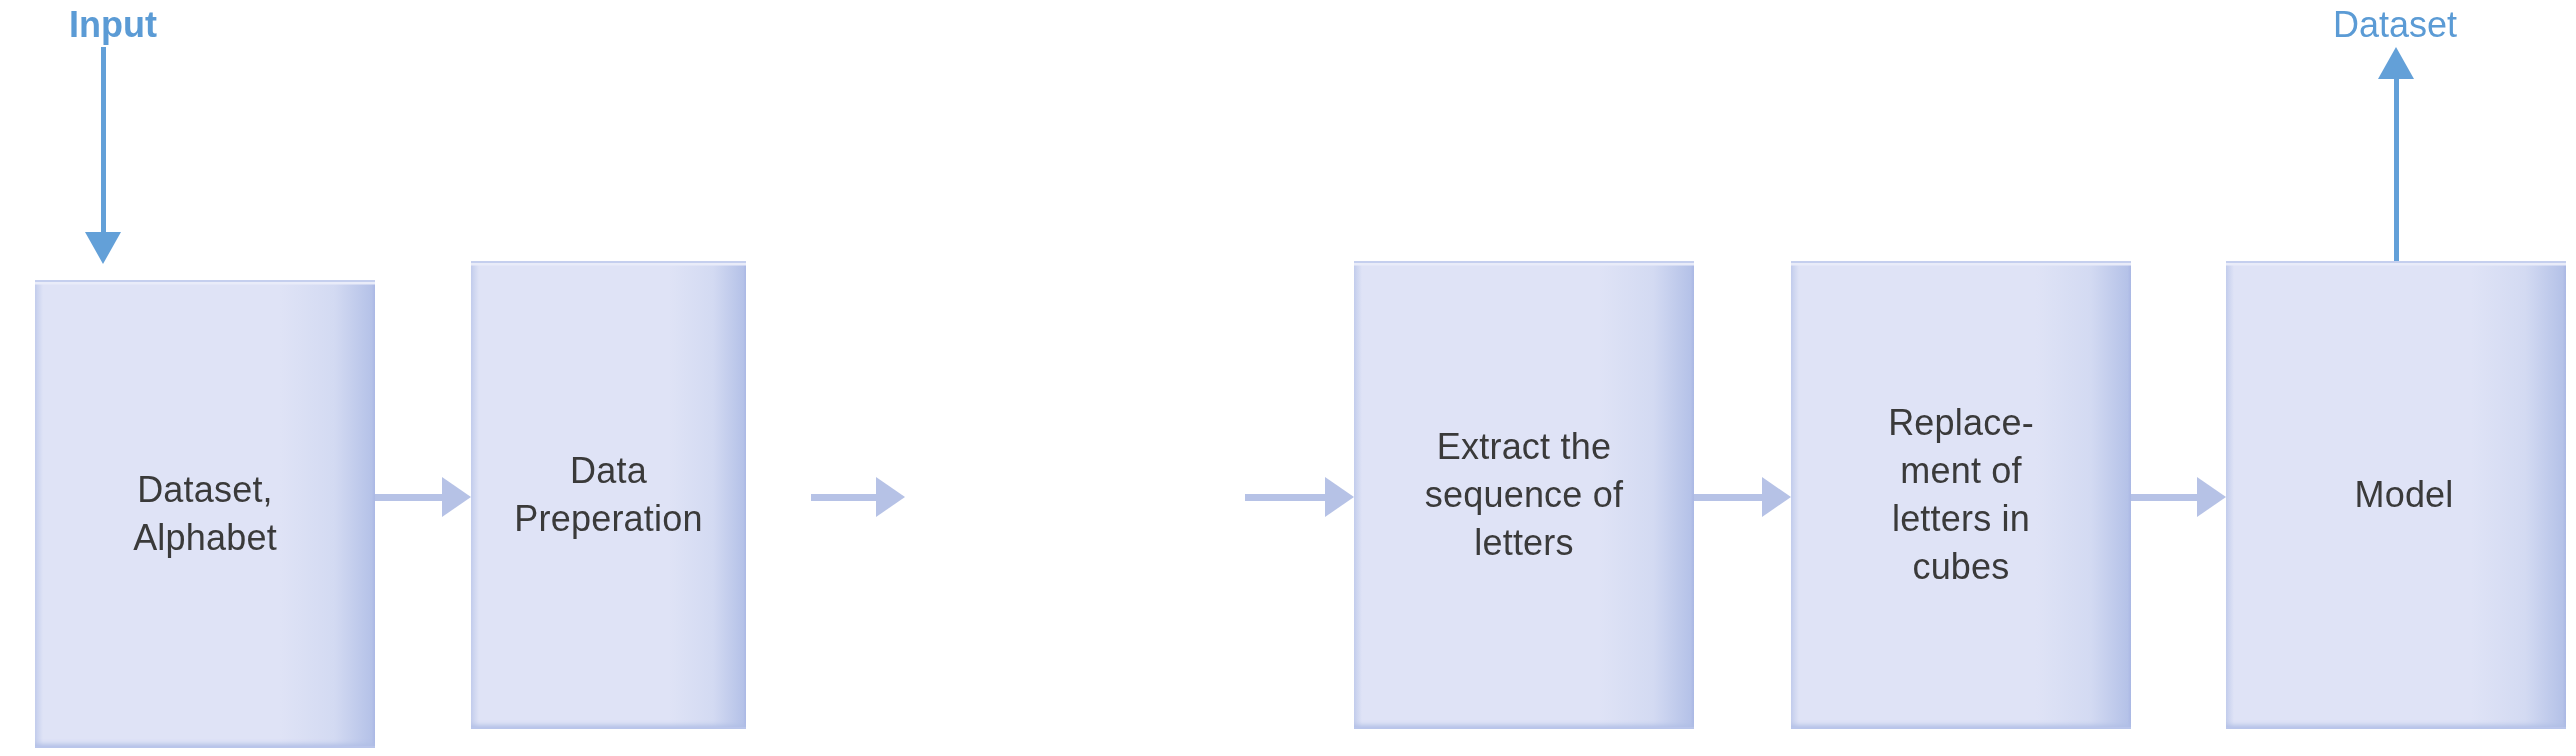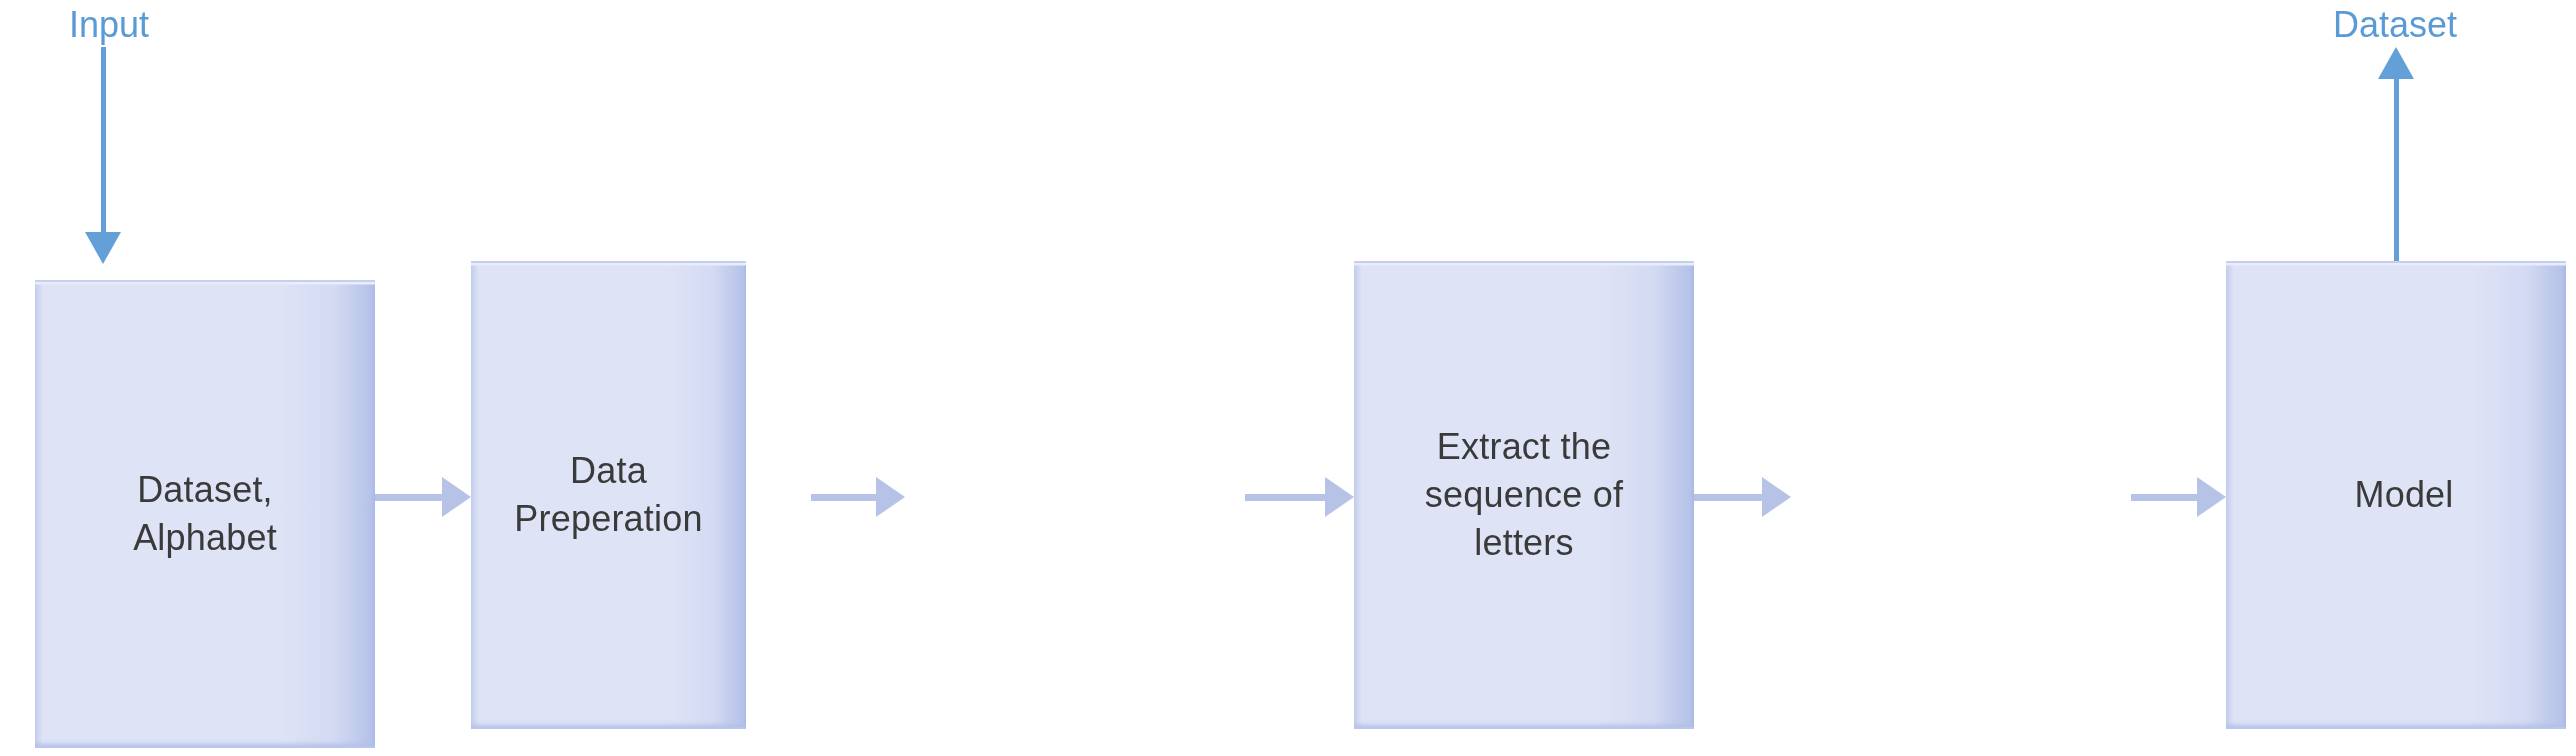--- a/index.html
+++ b/index.html
@@ -123,21 +123,21 @@
 
   
   .endpoint-label {
     position: absolute;
     color: #5b9bd5;
     font-size: 36px;
     line-height: 1;
     font-weight: 400;
     white-space: nowrap;
   }
-  .label-input  { left: 69px;   top: 6.5px; }
+  .label-input  { left: 69px;   top: 6.5px; font-weight: bold; }
   .label-output { left: 2333px; top: 6.5px; }
 </style>
 </head>
 <body>
 
 <div id="canvas">
 
   <div class="endpoint-label label-input">Input</div>
 
   <div class="v-arrow arrow-input">
@@ -162,20 +162,26 @@
 Preperation</span>
   </div>
 
 
   <div class="box box-4">
     <span class="box-label">Extract the
 sequence of
 letters</span>
   </div>
 
+  <div class="box box-5">
+    <span class="box-label">Replace-
+ment of
+letters in
+cubes</span>
+  </div>
 
   <div class="box box-6">
     <span class="box-label">Model</span>
   </div>
 
   <div class="h-arrow ha-1">
     <div class="shaft"></div>
     <div class="head"></div>
   </div>
   <div class="h-arrow ha-2">

